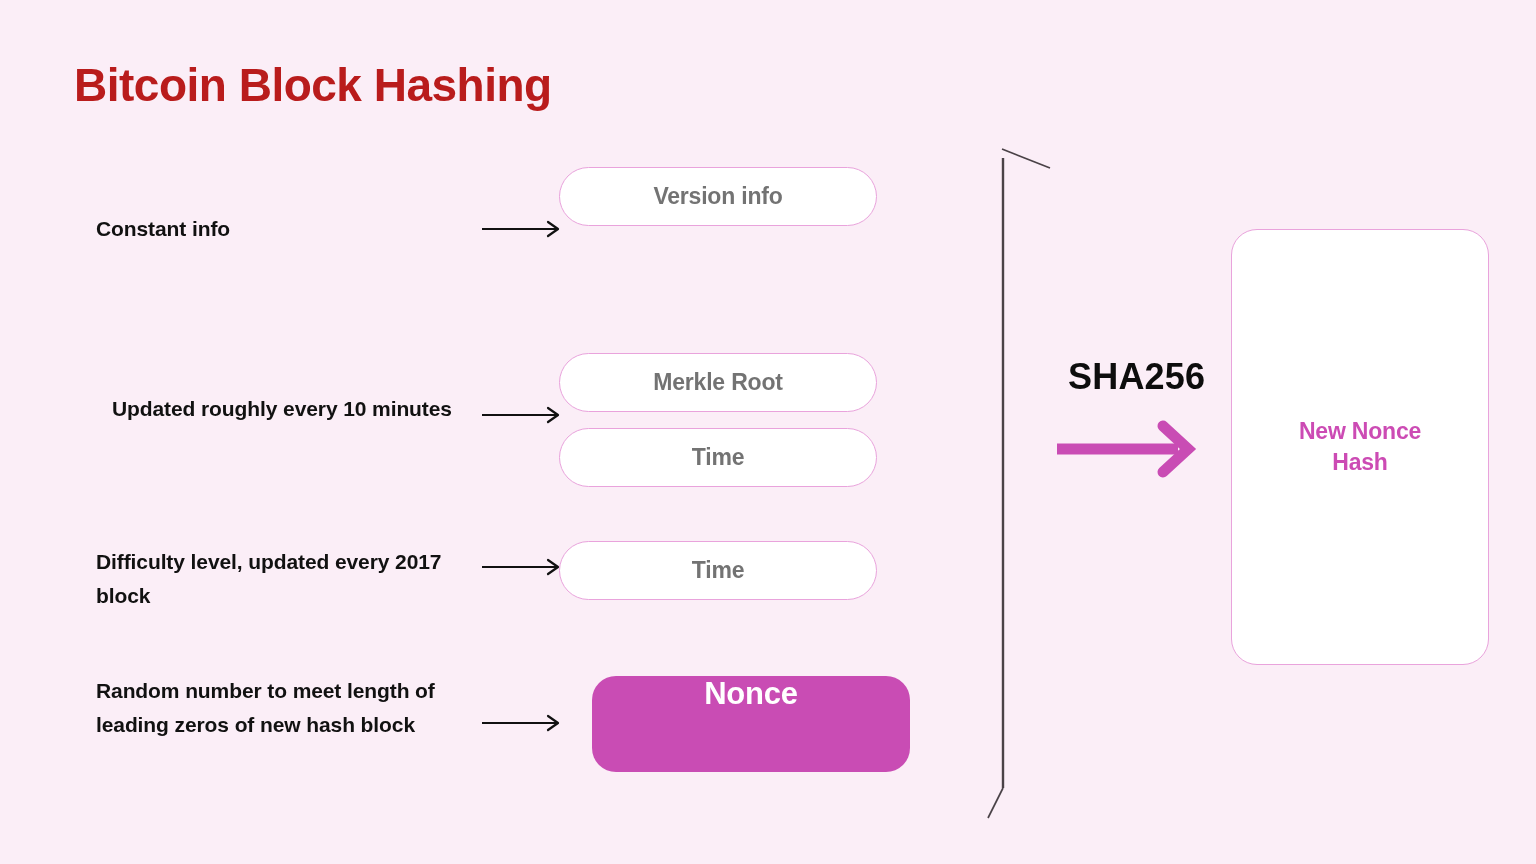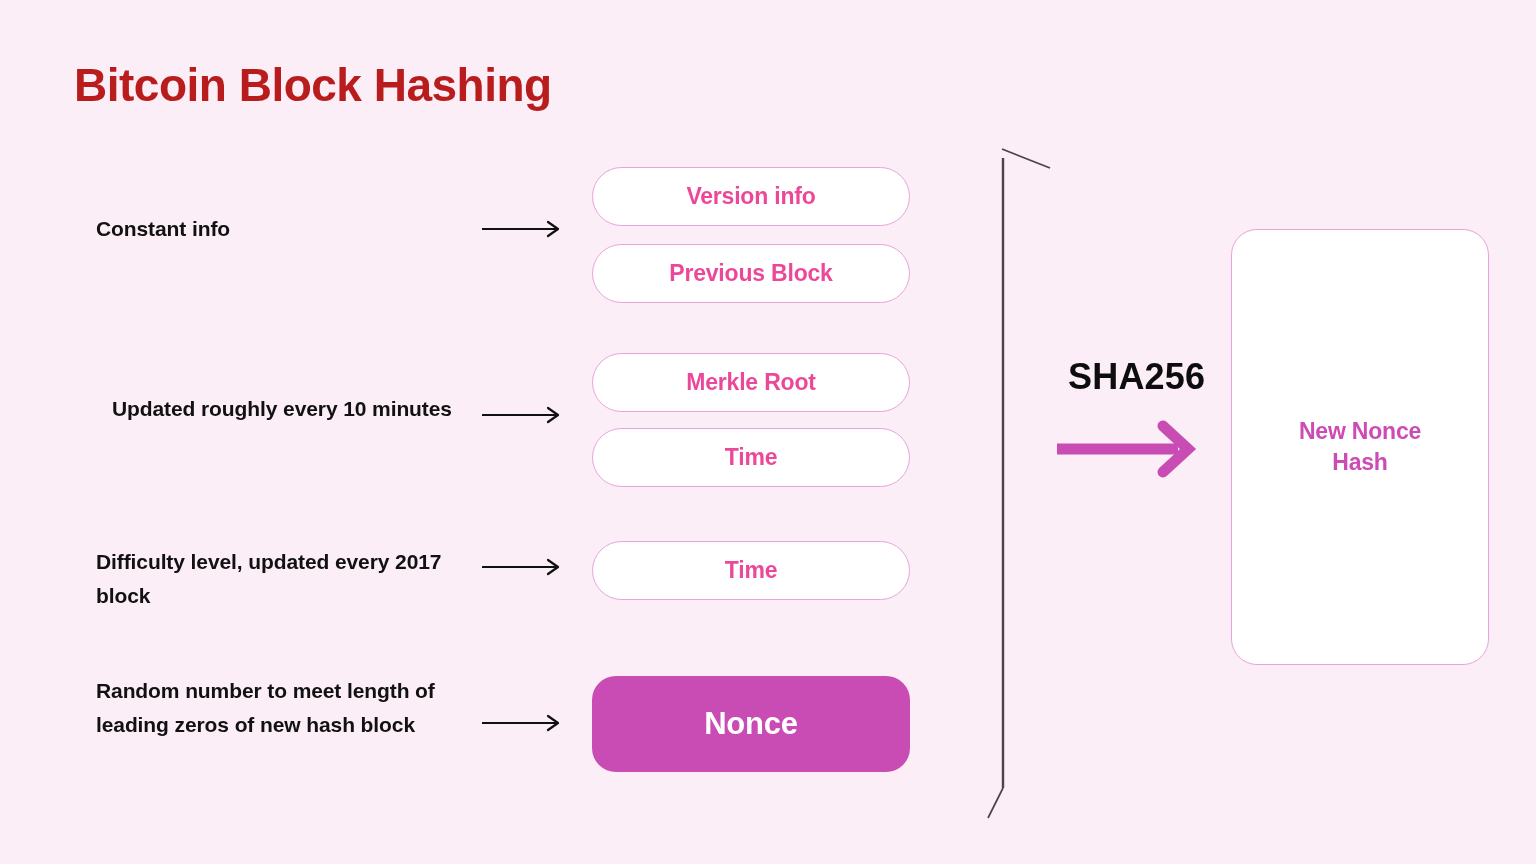--- a/index.html
+++ b/index.html
@@ -47,47 +47,47 @@
   .thin-arrow {
     position: absolute;
     width: 84px;
     height: 22px;
     overflow: visible;
   }
 
   
   .field-pill {
     position: absolute;
-    left: 592px;
+    left: 559px;
     width: 318px;
     box-sizing: border-box;
     background: #ffffff;
     border: 1.6px solid #e9a3dc;
     border-radius: 999px;
     display: flex;
     align-items: center;
     justify-content: center;
-    color: #ec4899;
+    color: #737373;
     font-size: 23px;
     font-weight: bold;
     letter-spacing: -0.2px;
   }
 
   
   .nonce-block {
     position: absolute;
     left: 592px;
     top: 676px;
     width: 318px;
     height: 96px;
     box-sizing: border-box;
     background: #c94cb4;
     border-radius: 24px;
     display: flex;
-    align-items: center;
+    align-items: flex-start;
     justify-content: center;
     color: #ffffff;
     font-size: 31px;
     font-weight: bold;
     letter-spacing: -0.2px;
   }
 
   
   .brace {
     position: absolute;
@@ -176,23 +176,20 @@
 
   <svg class="thin-arrow" style="left:480px; top:712px;" viewBox="0 0 84 22">
     <line x1="2" y1="11" x2="76" y2="11" stroke="#111111" stroke-width="2.2"></line>
     <polyline points="68,4 78,11 68,18" fill="none" stroke="#111111" stroke-width="2.2" stroke-linecap="round" stroke-linejoin="round"></polyline>
   </svg>
 
   <div class="field-pill" style="top:167px; height:59px;">
     <span>Version info</span>
   </div>
 
-  <div class="field-pill" style="top:244px; height:59px;">
-    <span>Previous Block</span>
-  </div>
 
   <div class="field-pill" style="top:353px; height:59px;">
     <span>Merkle Root</span>
   </div>
 
   <div class="field-pill" style="top:428px; height:59px;">
     <span>Time</span>
   </div>
 
   <div class="field-pill" style="top:541px; height:59px;">

